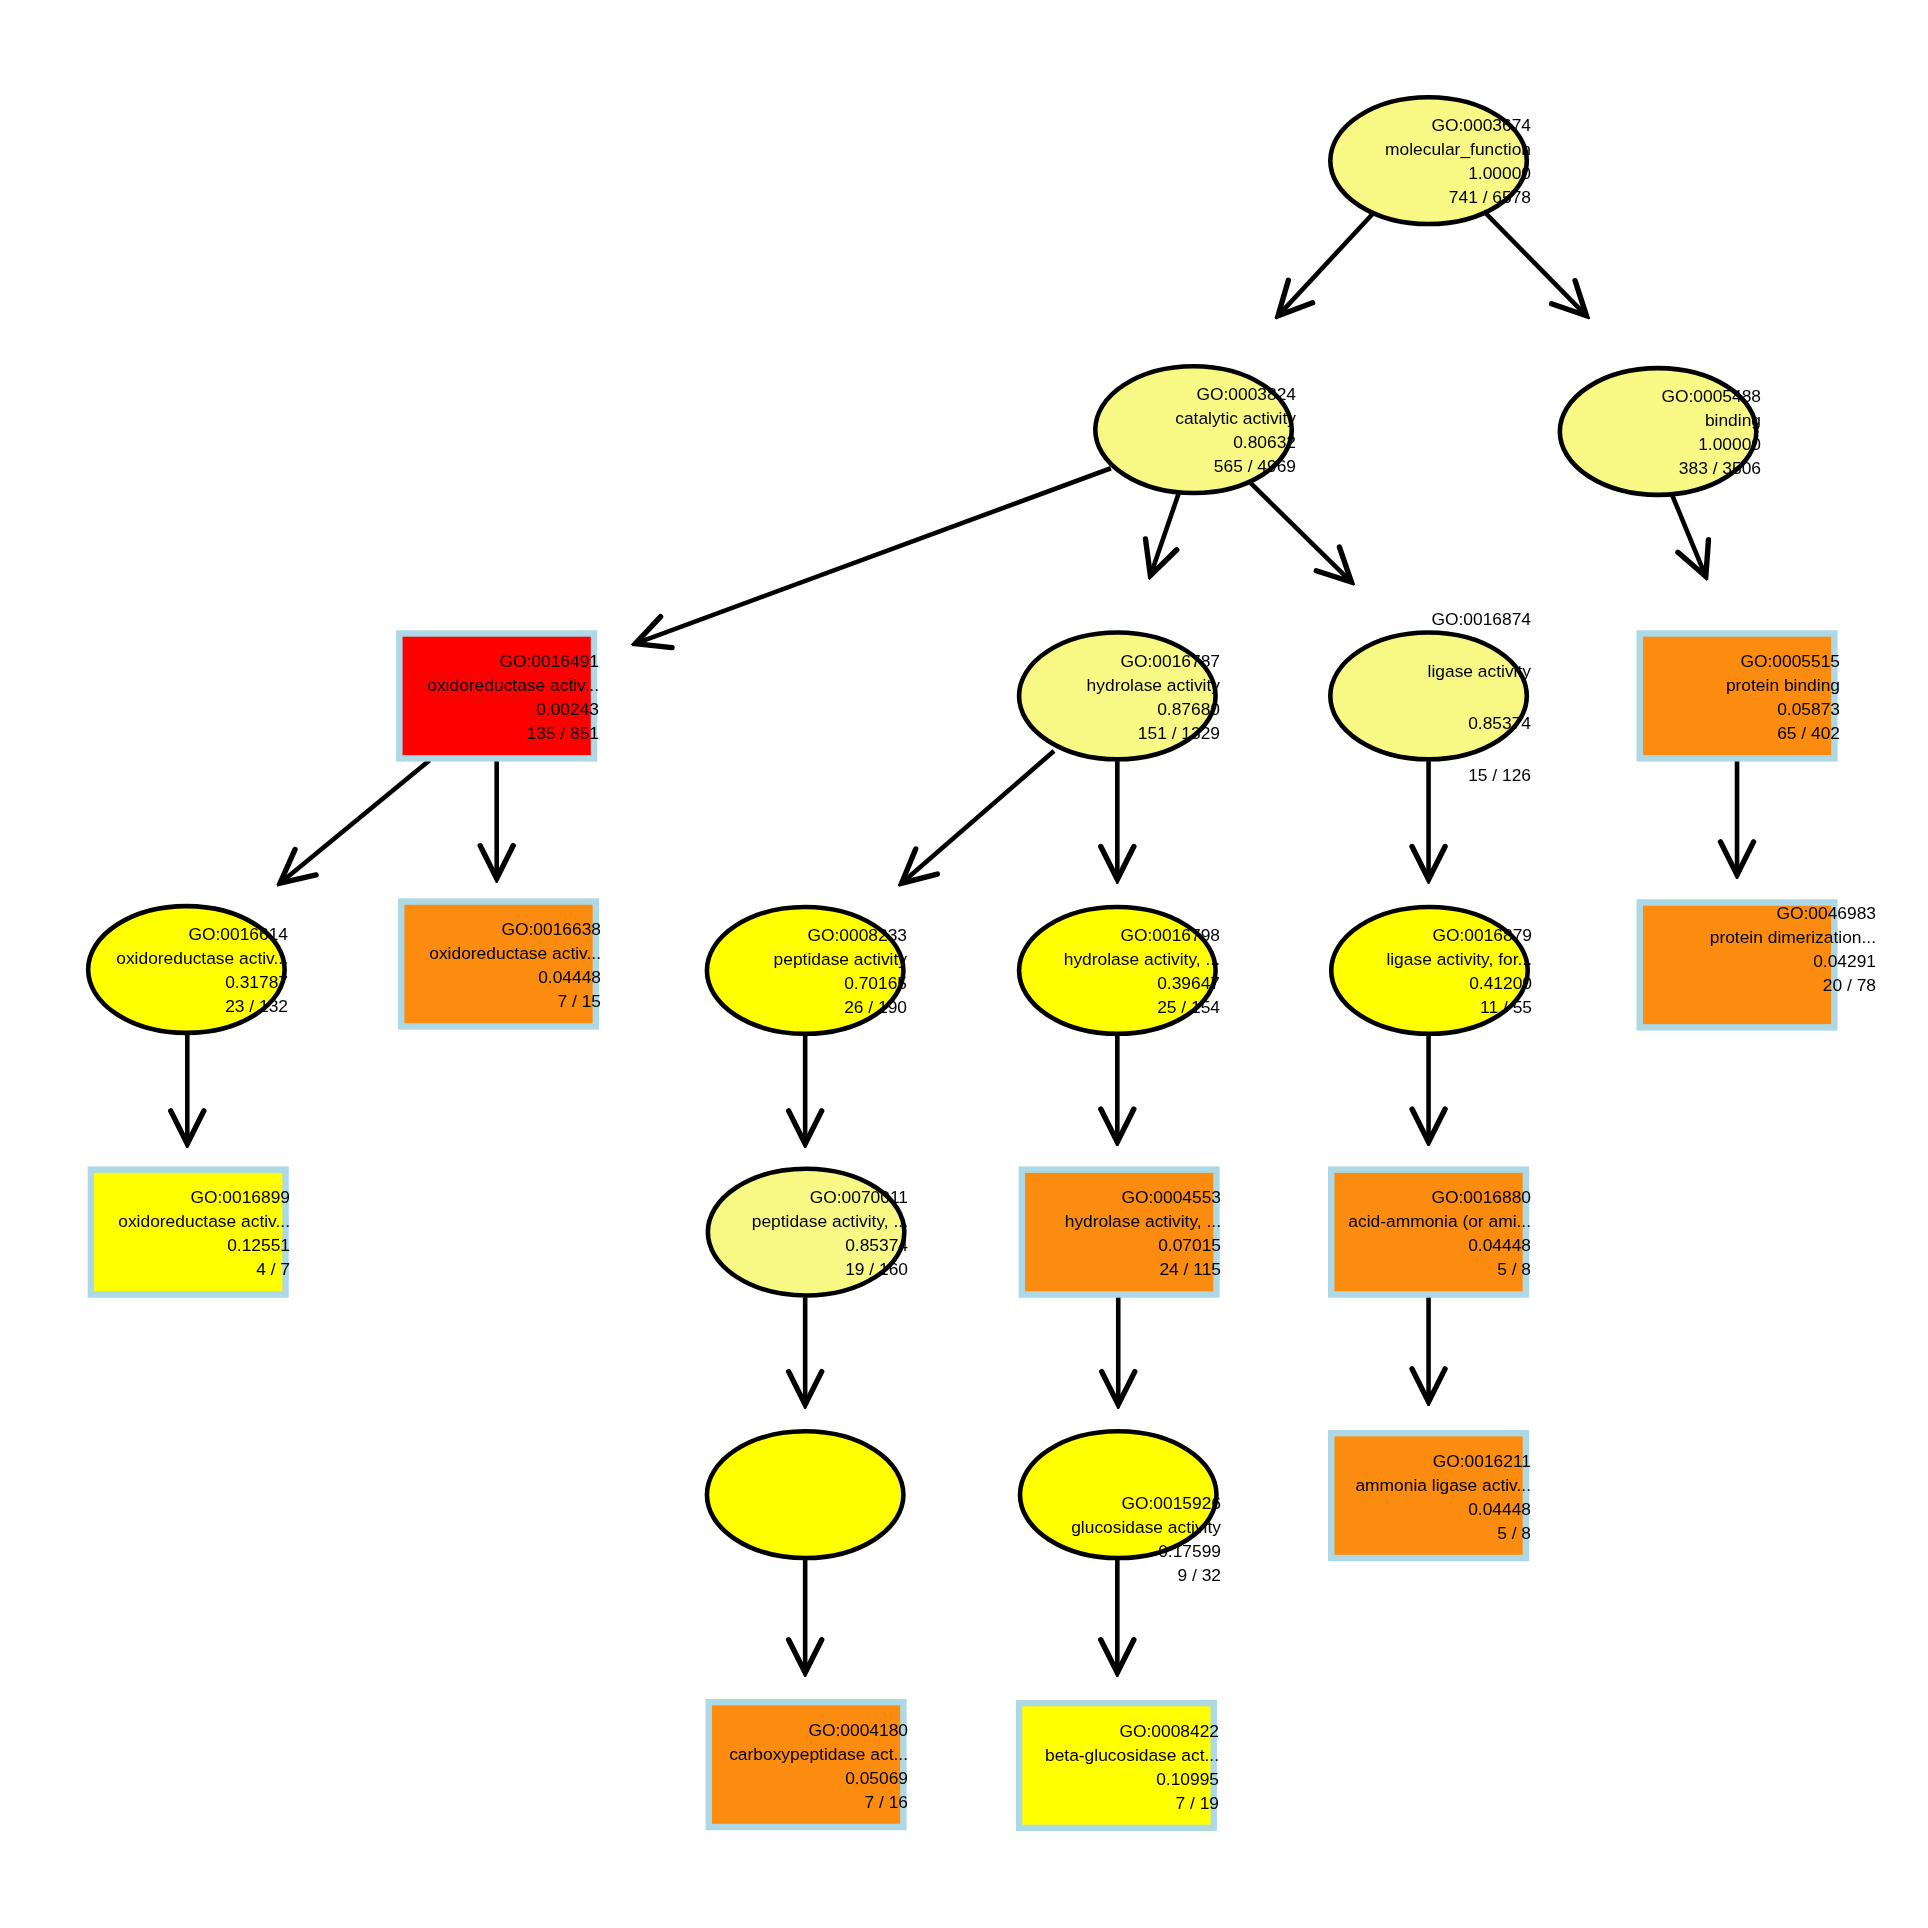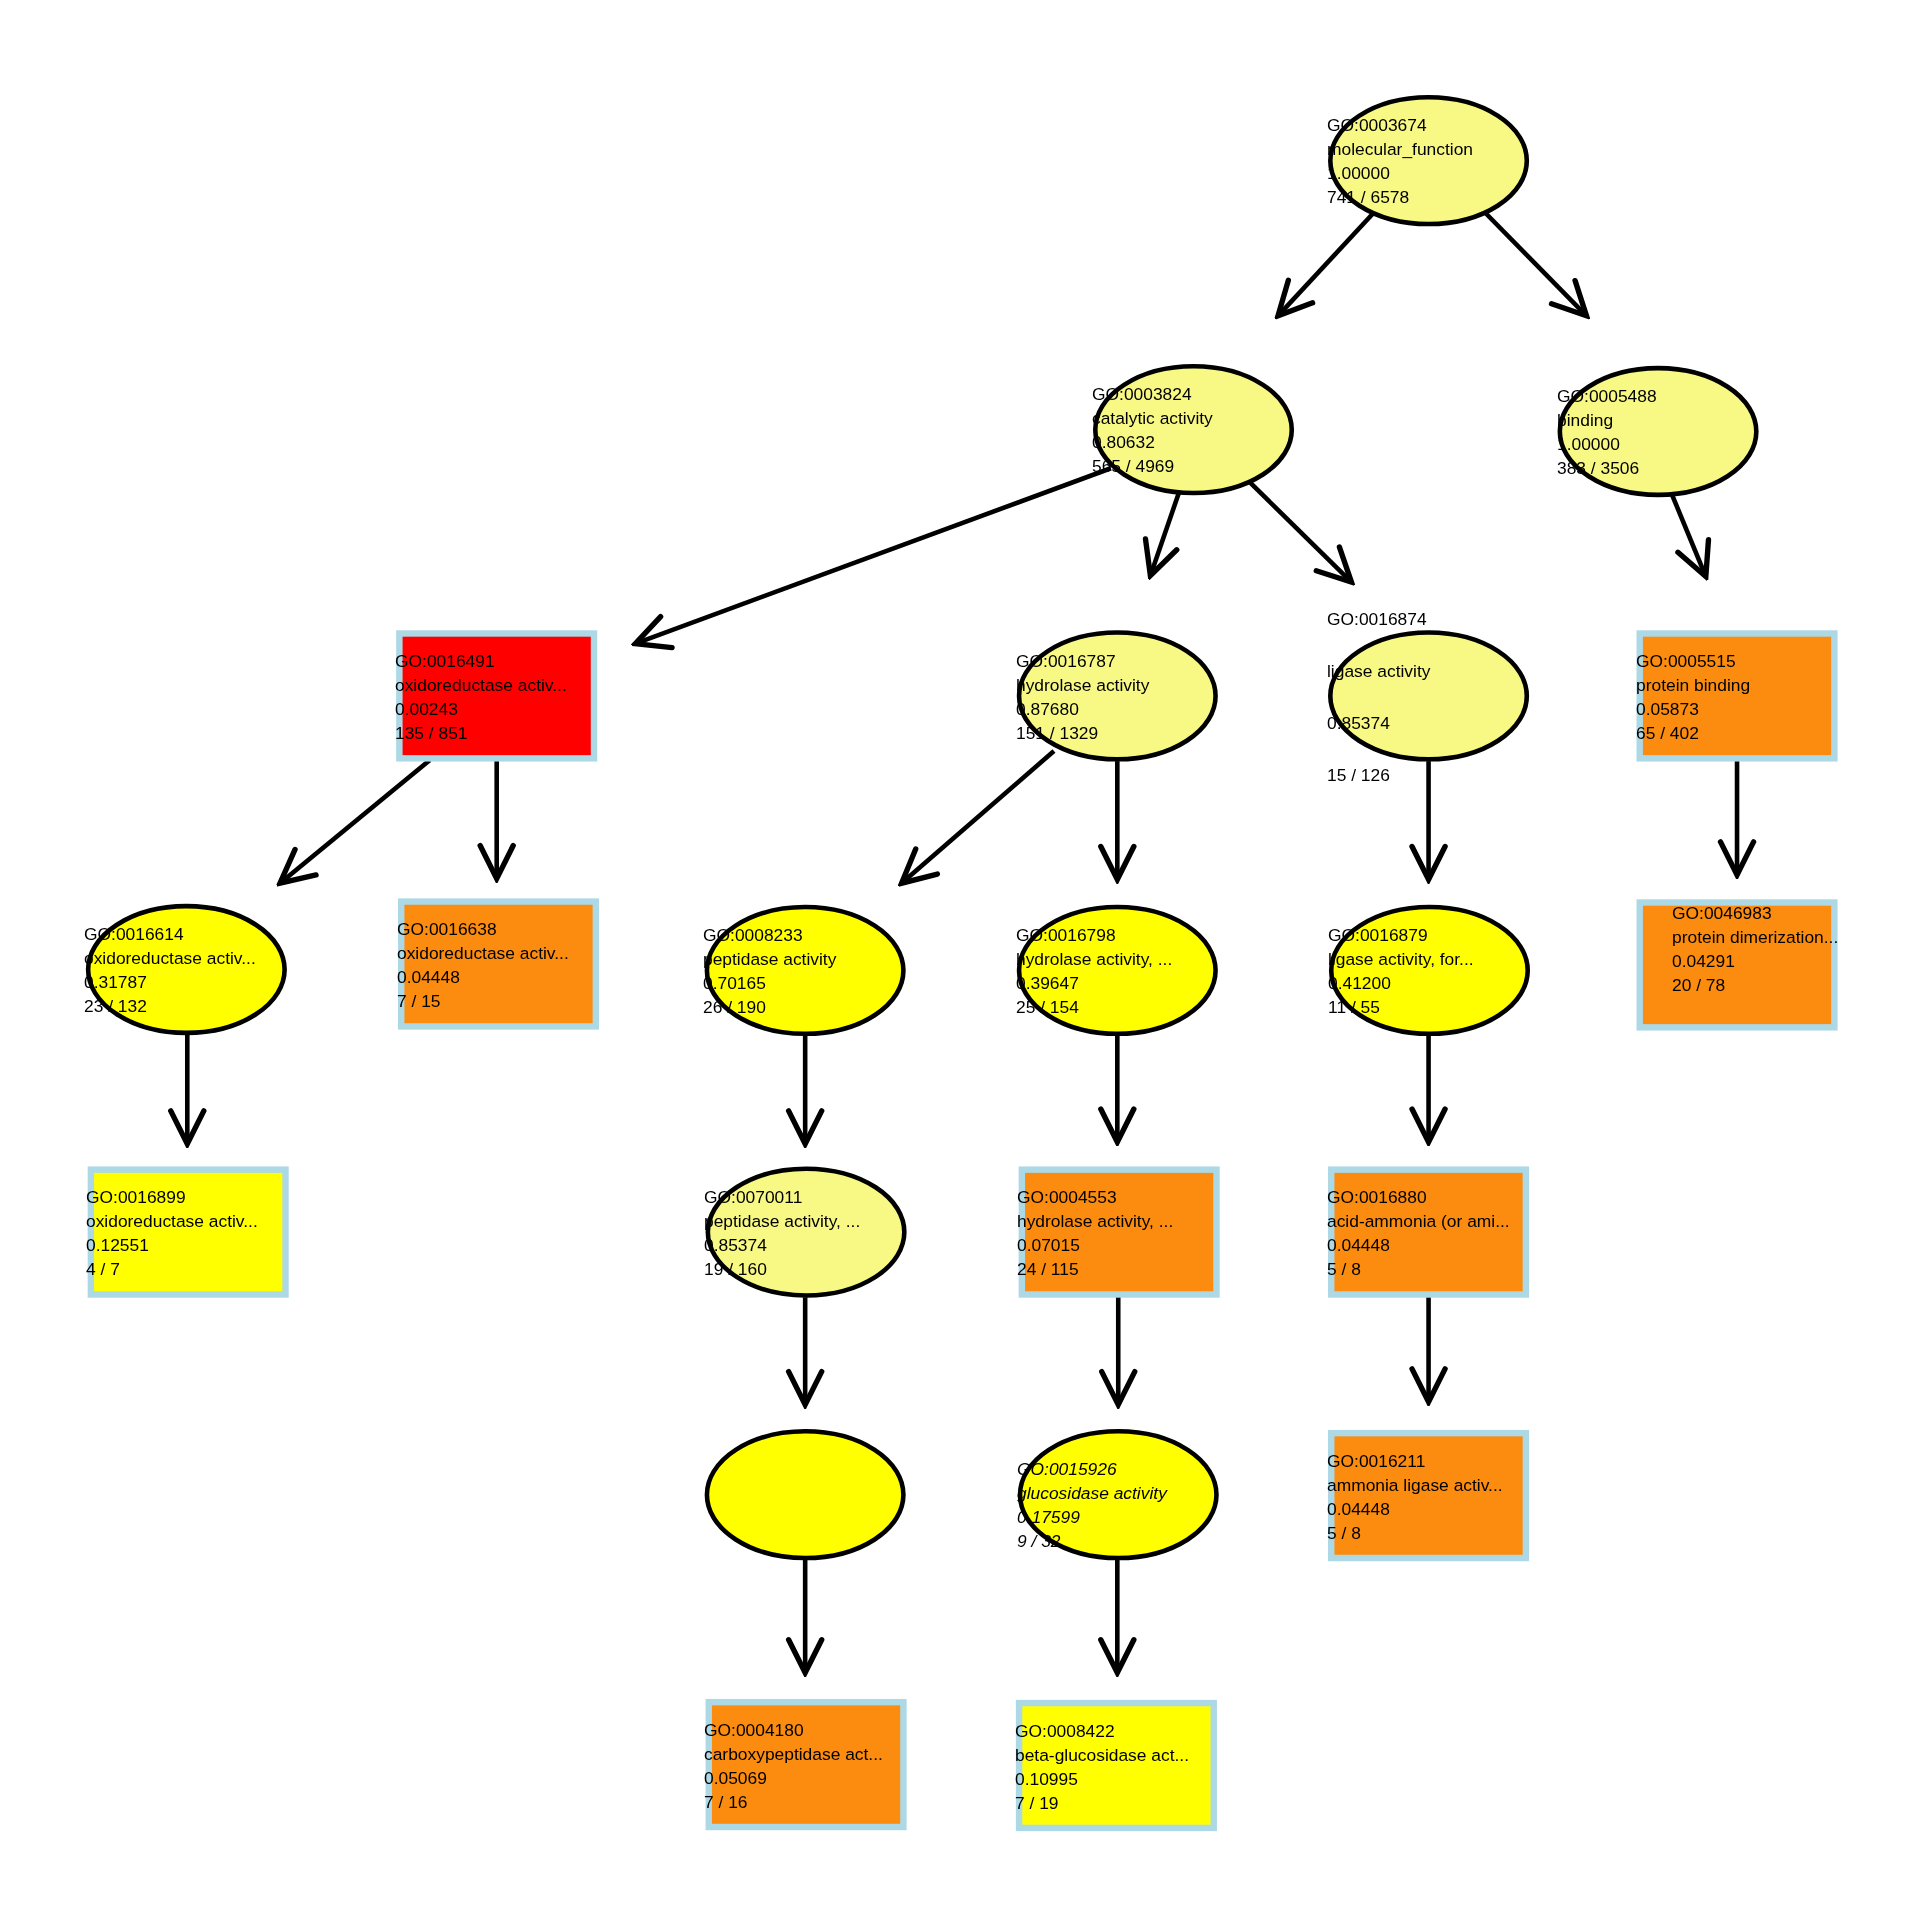--- a/index.html
+++ b/index.html
@@ -25,21 +25,21 @@
     left: 0;
     top: 0;
     width: 1928px;
     height: 1928px;
     pointer-events: none;
   }
   .node-label {
     position: absolute;
     display: flex;
     flex-direction: column;
-    align-items: flex-start;
+    align-items: flex-end;
     justify-content: center;
     text-align: center;
     color: #000000;
     font-size: 17.4px;
     line-height: 24px;
     white-space: nowrap;
   }
 </style>
 </head>
 <body>
@@ -195,21 +195,21 @@
         <div>hydrolase activity, ...</div>
         <div>0.07015</div>
         <div>24 / 115</div>
       </div>
       <div class="node-label" style="left: 1327px; top: 1168px; width: 204px; height: 129px;">
         <div>GO:0016880</div>
         <div>acid-ammonia (or ami...</div>
         <div>0.04448</div>
         <div>5 / 8</div>
       </div>
-      <div class="node-label" style="left: 1017px; top: 1440px; width: 204px; height: 129px; font-style: italic;">
+      <div class="node-label" style="left: 1017px; top: 1474px; width: 204px; height: 129px;">
         <div>GO:0015926</div>
         <div>glucosidase activity</div>
         <div>0.17599</div>
         <div>9 / 32</div>
       </div>
       <div class="node-label" style="left: 1327px; top: 1432px; width: 204px; height: 129px;">
         <div>GO:0016211</div>
         <div>ammonia ligase activ...</div>
         <div>0.04448</div>
         <div>5 / 8</div>

